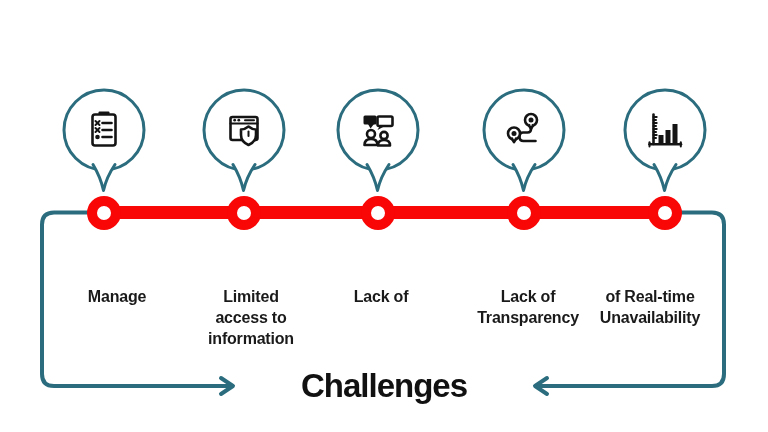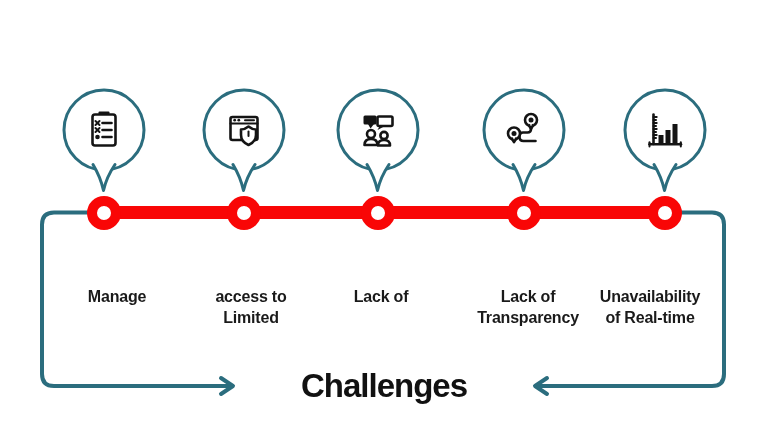--- a/index.html
+++ b/index.html
@@ -132,30 +132,31 @@
         <line class="ic-thin" x1="6.5" y1="34.3" x2="6.5" y2="38.5" stroke-width="1.8"></line>
         <line class="ic-thin" x1="37.8" y1="34.3" x2="37.8" y2="38.5" stroke-width="1.8"></line>
       </g>
     </svg>
   </div>
 
   <div class="label" style="left:47px">
     <span>Manage</span>
   </div>
   <div class="label" style="left:181px">
+    <span>Limited</span>
     <span>access to</span>
-    <span>Limited</span>
+    <span>information</span>
   </div>
   <div class="label" style="left:311px">
     <span>Lack of</span>
   </div>
   <div class="label" style="left:458px">
     <span>Lack of</span>
     <span>Transparency</span>
   </div>
   <div class="label" style="left:580px">
+    <span>of Real-time</span>
     <span>Unavailability</span>
-    <span>of Real-time</span>
   </div>
 
   <div class="title">Challenges</div>
 
 </div>
 
 </body></html>

